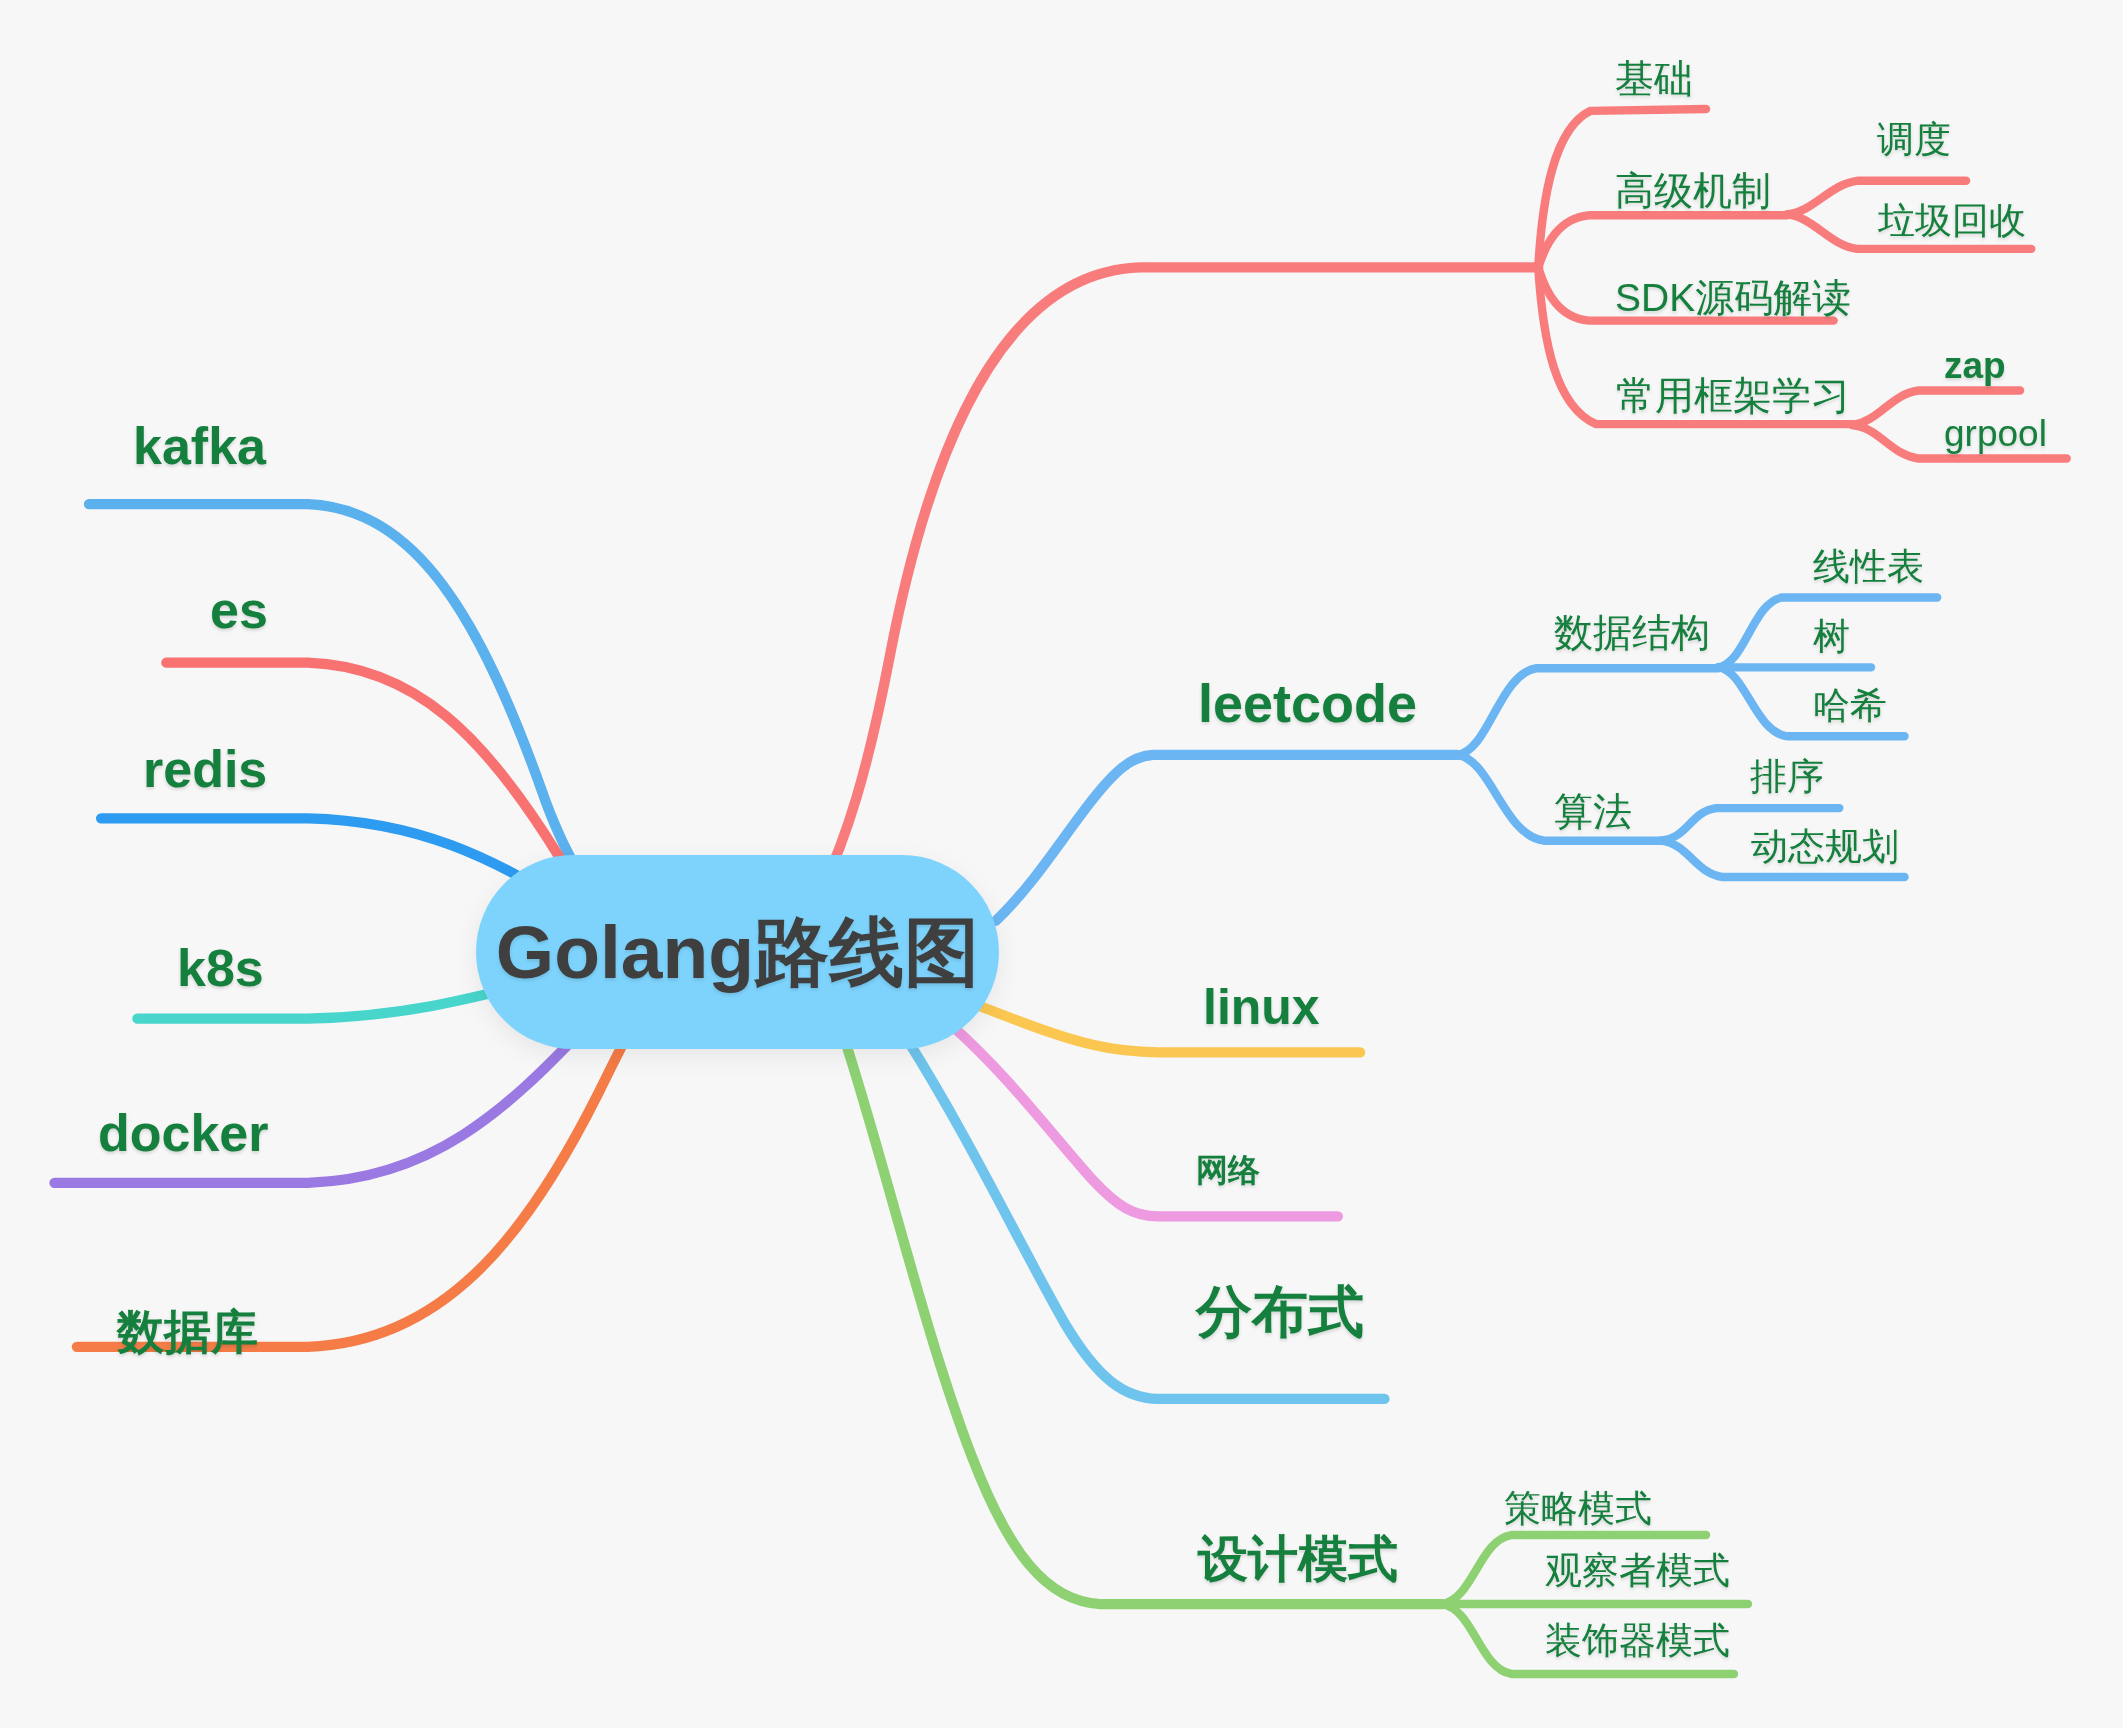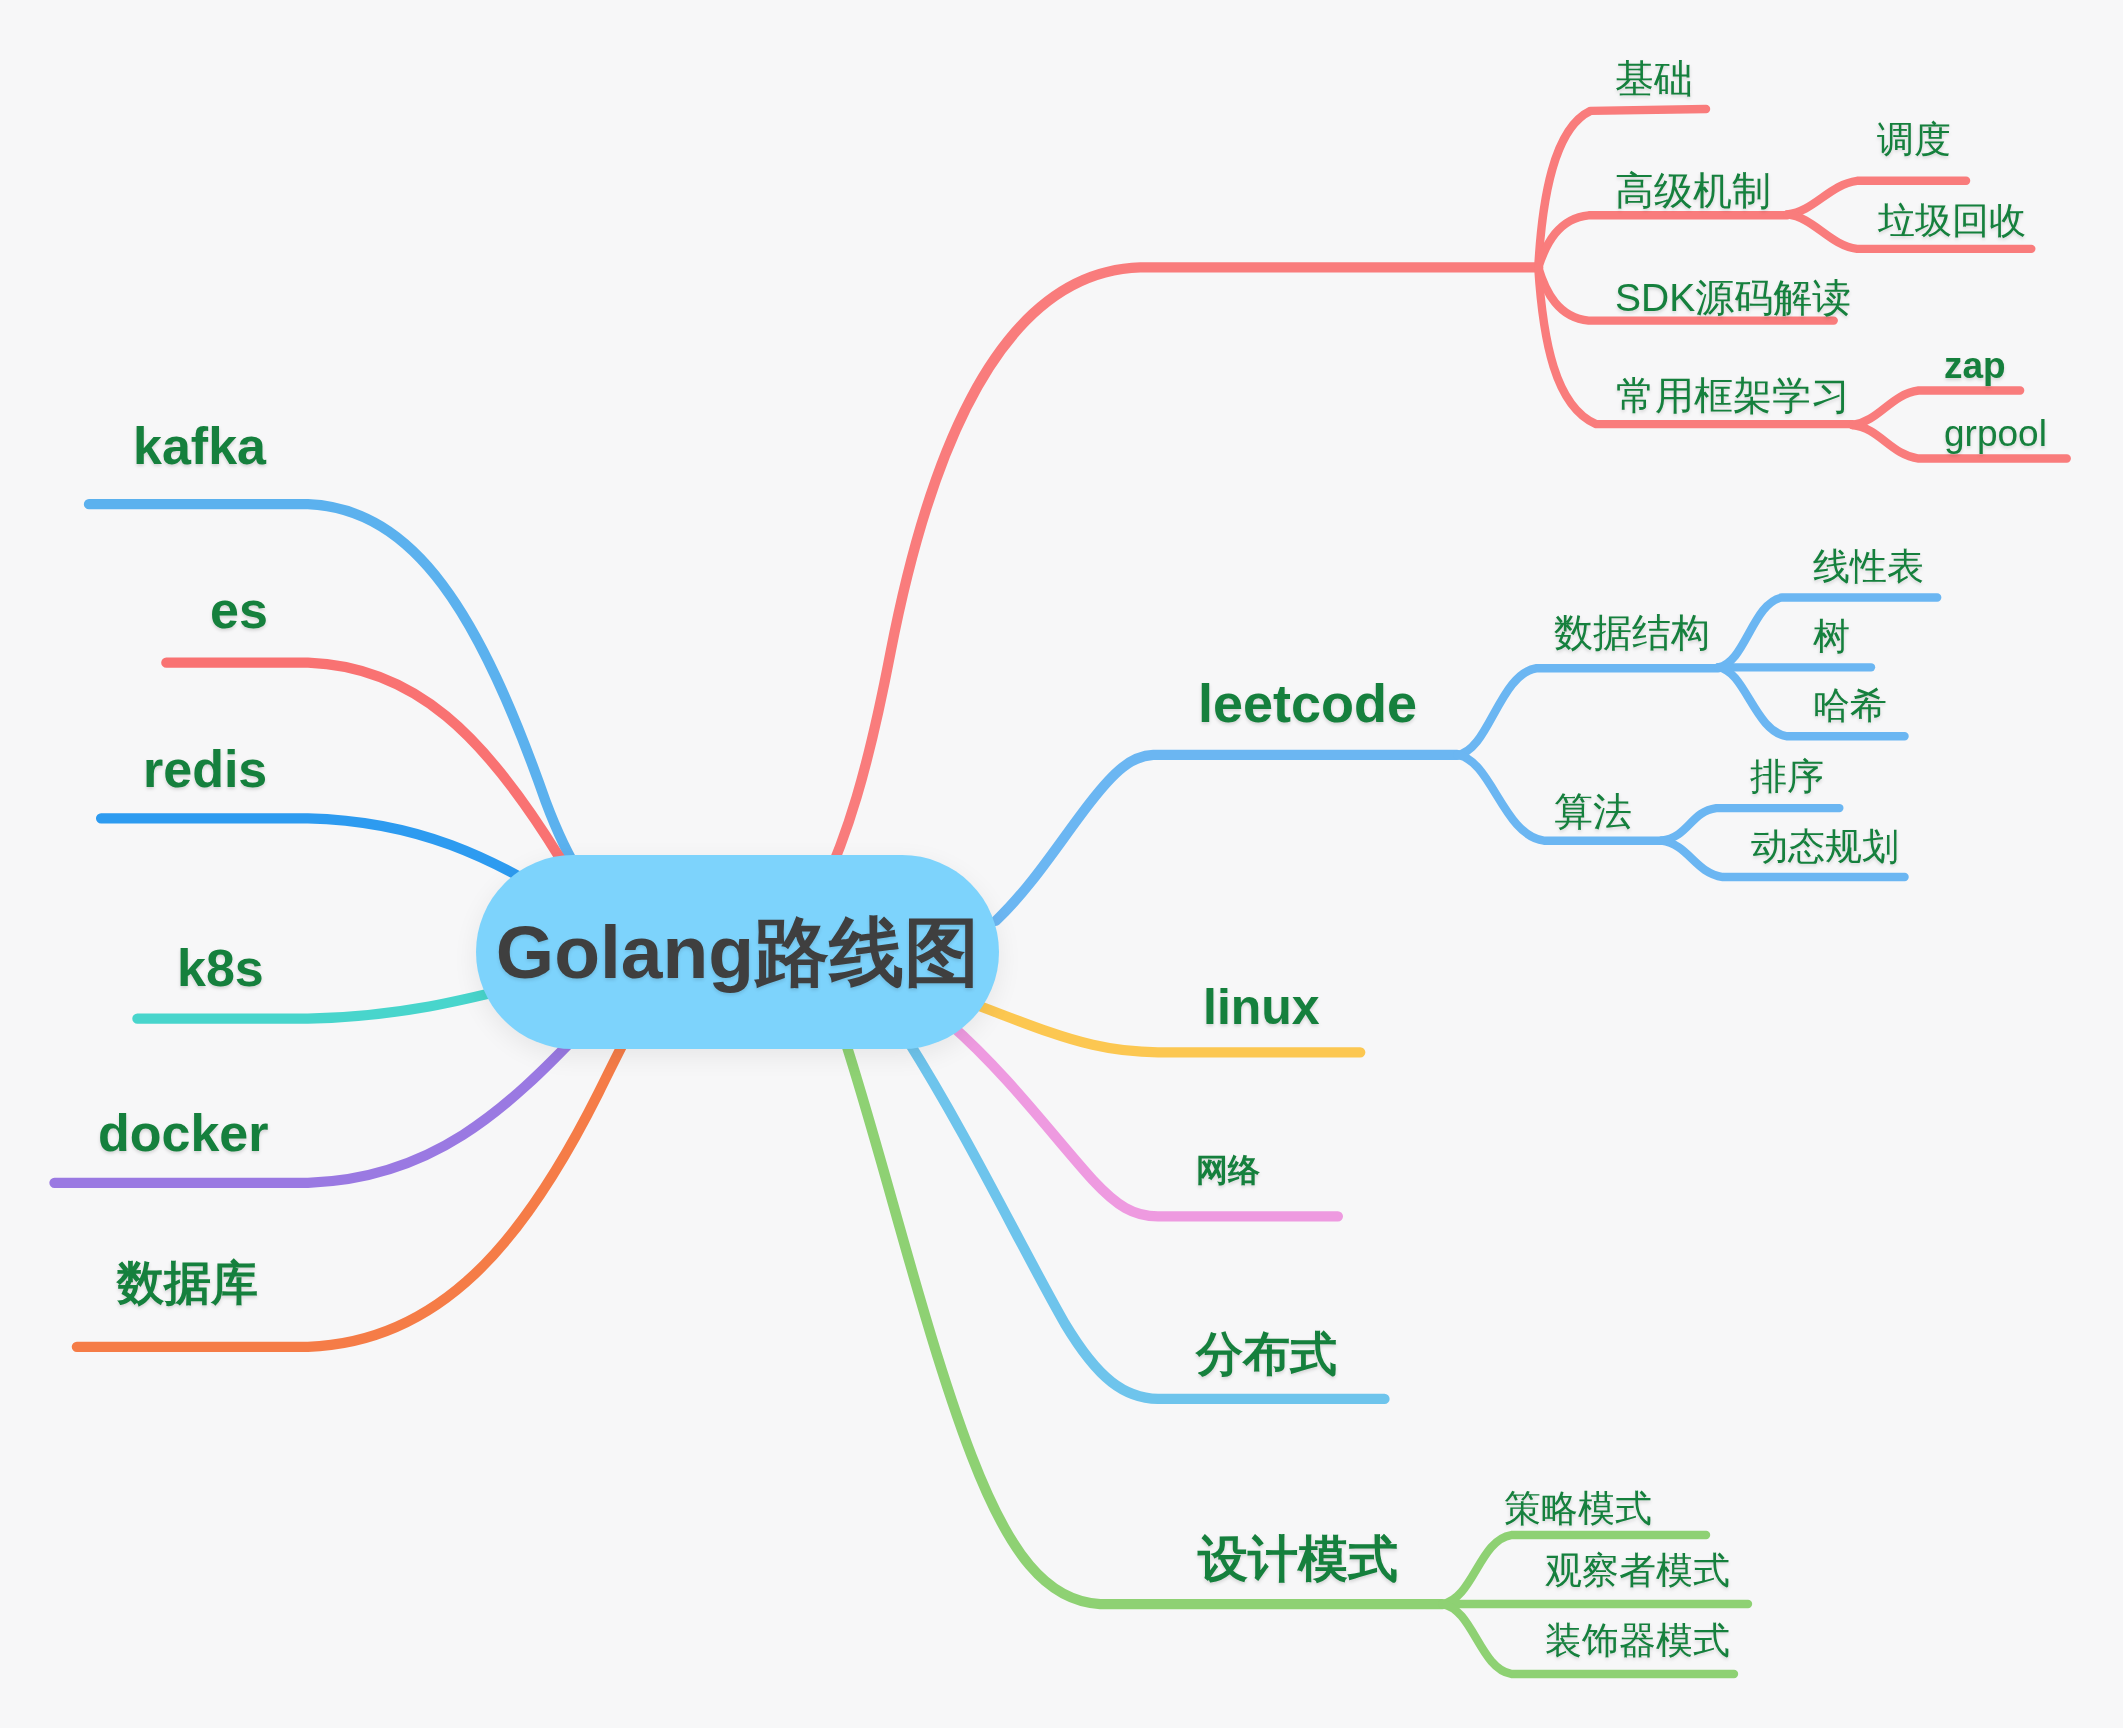--- a/index.html
+++ b/index.html
@@ -74,21 +74,21 @@
 
   <div id="center-pill">
     <div class="txt">Golang路线图</div>
   </div>
 
   <div class="lbl b" style="left:133px;top:420px;font-size:52px;">kafka</div>
   <div class="lbl b" style="left:210px;top:584px;font-size:52px;">es</div>
   <div class="lbl b" style="left:143px;top:743px;font-size:52px;">redis</div>
   <div class="lbl b" style="left:177px;top:942px;font-size:52px;text-align:center;">k8s</div>
   <div class="lbl b" style="left:98px;top:1107px;font-size:52px;">docker</div>
-  <div class="lbl b" style="left:117px;top:1259px;font-size:47px;text-align:right;">数据库</div>
+  <div class="lbl b" style="left:117px;top:1308px;font-size:47px;text-align:right;">数据库</div>
 
   <div class="lbl m" style="left:1615px;top:59px;font-size:39px;">基础</div>
   <div class="lbl m" style="left:1615px;top:171px;font-size:39px;">高级机制</div>
   <div class="lbl m" style="left:1877px;top:121px;font-size:37px;">调度</div>
   <div class="lbl m" style="left:1878px;top:202px;font-size:37px;">垃圾回收</div>
   <div class="lbl m" style="left:1615px;top:278px;font-size:39px;">SDK源码解读</div>
   <div class="lbl m" style="left:1616px;top:376px;font-size:39px;">常用框架学习</div>
   <div class="lbl m" style="left:1944px;top:347px;font-size:37px;font-weight:bold;">zap</div>
   <div class="lbl m" style="left:1944px;top:415px;font-size:37px;">grpool</div>
 
@@ -96,21 +96,21 @@
   <div class="lbl m" style="left:1554px;top:613px;font-size:39px;">数据结构</div>
   <div class="lbl m" style="left:1813px;top:548px;font-size:37px;">线性表</div>
   <div class="lbl m" style="left:1813px;top:618px;font-size:37px;">树</div>
   <div class="lbl m" style="left:1813px;top:687px;font-size:37px;">哈希</div>
   <div class="lbl m" style="left:1554px;top:792px;font-size:39px;">算法</div>
   <div class="lbl m" style="left:1750px;top:758px;font-size:37px;">排序</div>
   <div class="lbl m" style="left:1751px;top:828px;font-size:37px;">动态规划</div>
 
   <div class="lbl b" style="left:1203px;top:982px;font-size:50px;">linux</div>
   <div class="lbl b" style="left:1196px;top:1154px;font-size:32px;">网络</div>
-  <div class="lbl b" style="left:1196px;top:1330px;font-size:47px;">分布式</div>
+  <div class="lbl b" style="left:1196px;top:1284px;font-size:56px;">分布式</div>
 
   <div class="lbl b" style="left:1198px;top:1534px;font-size:50px;">设计模式</div>
   <div class="lbl m" style="left:1504px;top:1490px;font-size:37px;font-family:Liberation Serif, serif;">策略模式</div>
   <div class="lbl m" style="left:1545px;top:1552px;font-size:37px;">观察者模式</div>
   <div class="lbl m" style="left:1545px;top:1622px;font-size:37px;">装饰器模式</div>
 
 </div>
 
 
 </body></html>

